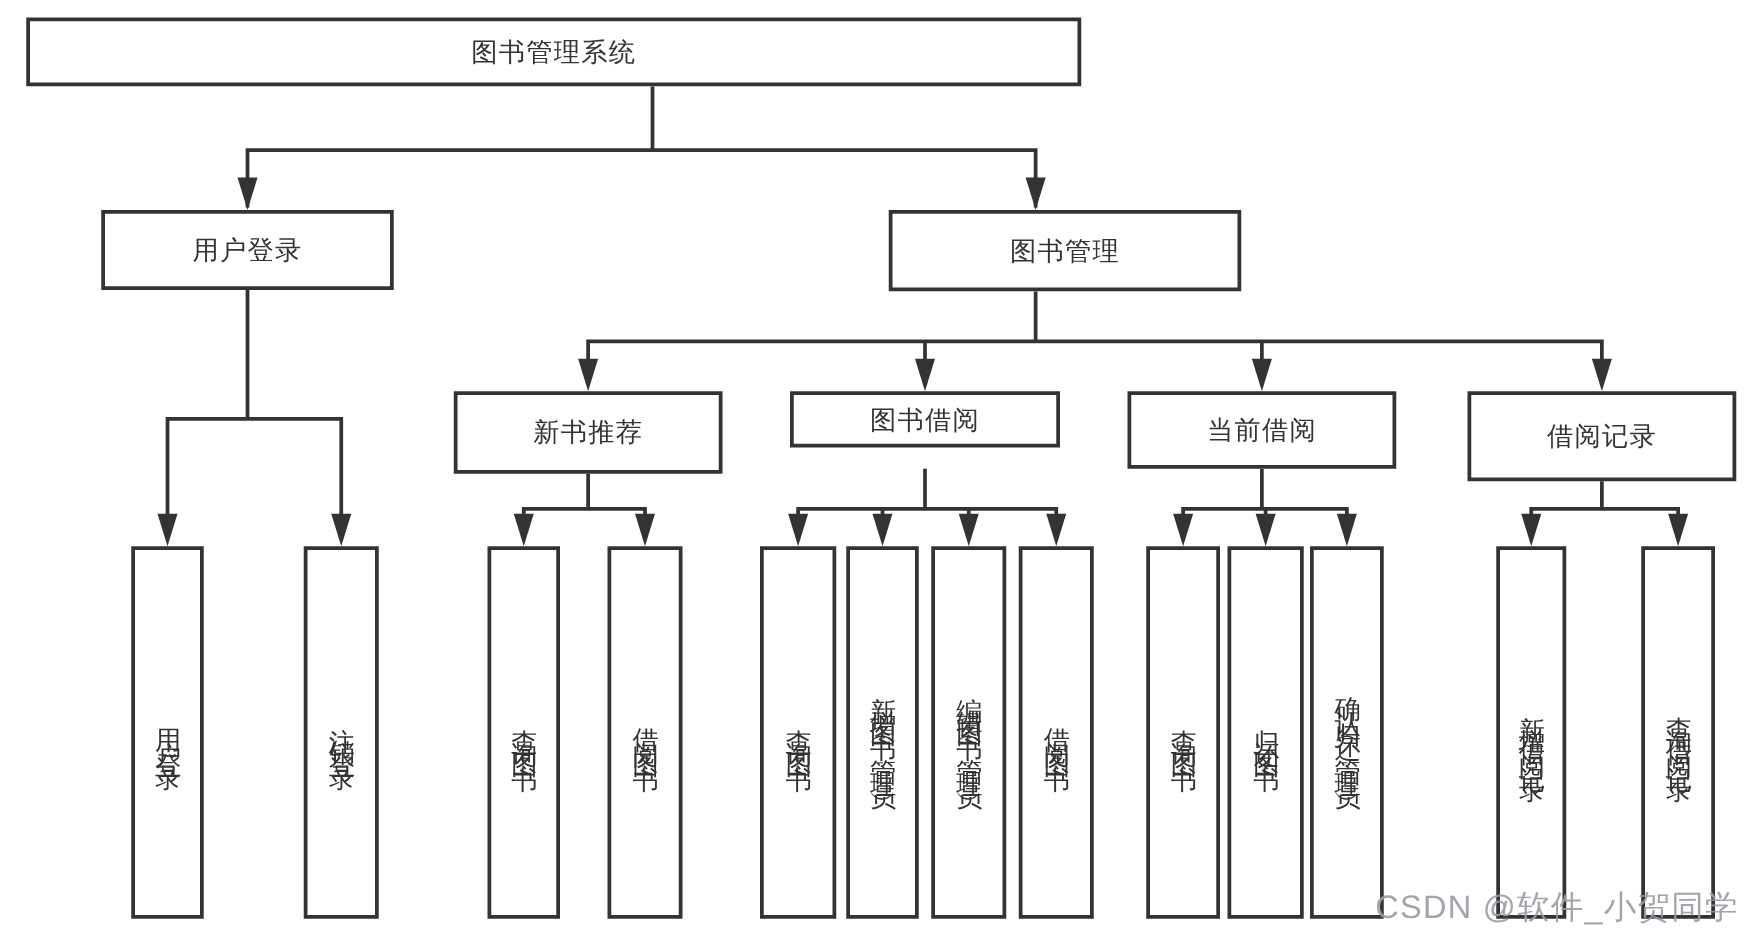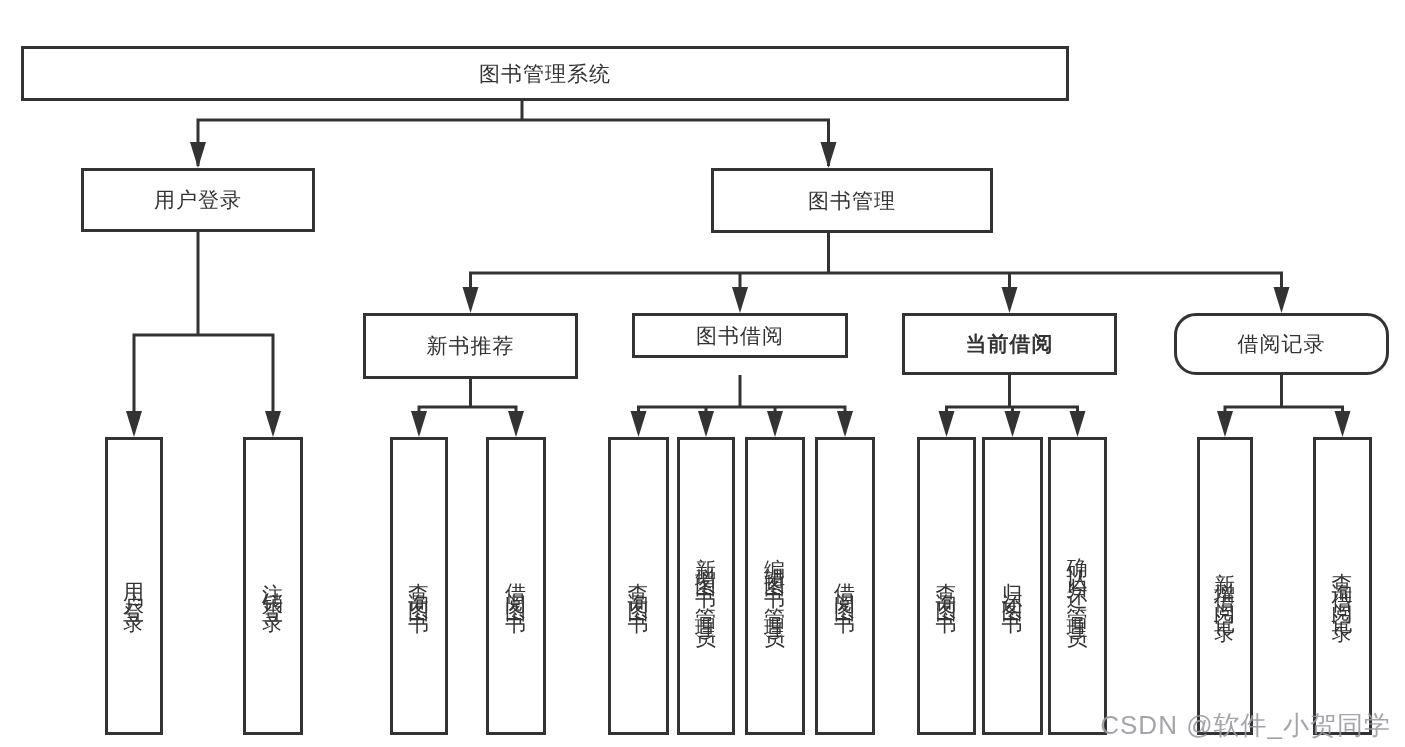--- a/index.html
+++ b/index.html
@@ -102,29 +102,29 @@
       <polygon points="767,411 783,411 775,437"></polygon>
       <polygon points="837,411 853,411 845,437"></polygon>
       <polygon points="938.5,411 954.5,411 946.5,437"></polygon>
       <polygon points="1004.5,411 1020.5,411 1012.5,437"></polygon>
       <polygon points="1069.5,411 1085.5,411 1077.5,437"></polygon>
       <polygon points="1217,411 1233,411 1225,437"></polygon>
       <polygon points="1334.5,411 1350.5,411 1342.5,437"></polygon>
     </g>
   </svg>
 
-  <div class="box" style="left:21px; top:14px; width:1048px; height:55px;margin-top:32px;">图书管理系统</div>
+  <div class="box" style="left:21px; top:14px; width:844px; height:55px;">图书管理系统</div>
 
   <div class="box" style="left:81px; top:168px; width:234px; height:64px;">用户登录</div>
   <div class="box" style="left:711px; top:168px; width:282px; height:65px;">图书管理</div>
 
   <div class="box" style="left:363px; top:313px; width:215px; height:66px;">新书推荐</div>
   <div class="box" style="left:632px; top:313px; width:216px; height:45px;">图书借阅</div>
-  <div class="box" style="left:902px; top:313px; width:215px; height:62px;font-weight:bold;">当前借阅</div>
-  <div class="box" style="left:1174px; top:313px; width:215px; height:62px;border-radius:22px;">借阅记录</div>
+  <div class="box" style="left:902px; top:313px; width:215px; height:62px;">当前借阅</div>
+  <div class="box" style="left:1174px; top:313px; width:215px; height:72px;">借阅记录</div>
 
   <div class="box vbox" style="left:105px; top:437px; width:58px; height:298px;">用户登录</div>
   <div class="box vbox" style="left:243px; top:437px; width:60px; height:298px;">注销登录</div>
 
   <div class="box vbox" style="left:390px; top:437px; width:58px; height:298px;">查询图书</div>
   <div class="box vbox" style="left:486px; top:437px; width:60px; height:298px;">借阅图书</div>
 
   <div class="box vbox" style="left:608px; top:437px; width:61px; height:298px;">查询图书</div>
   <div class="box vbox" style="left:677px; top:437px; width:58px; height:298px;">新增图书（管理员）</div>
   <div class="box vbox" style="left:745px; top:437px; width:60px; height:298px;">编辑图书（管理员）</div>

